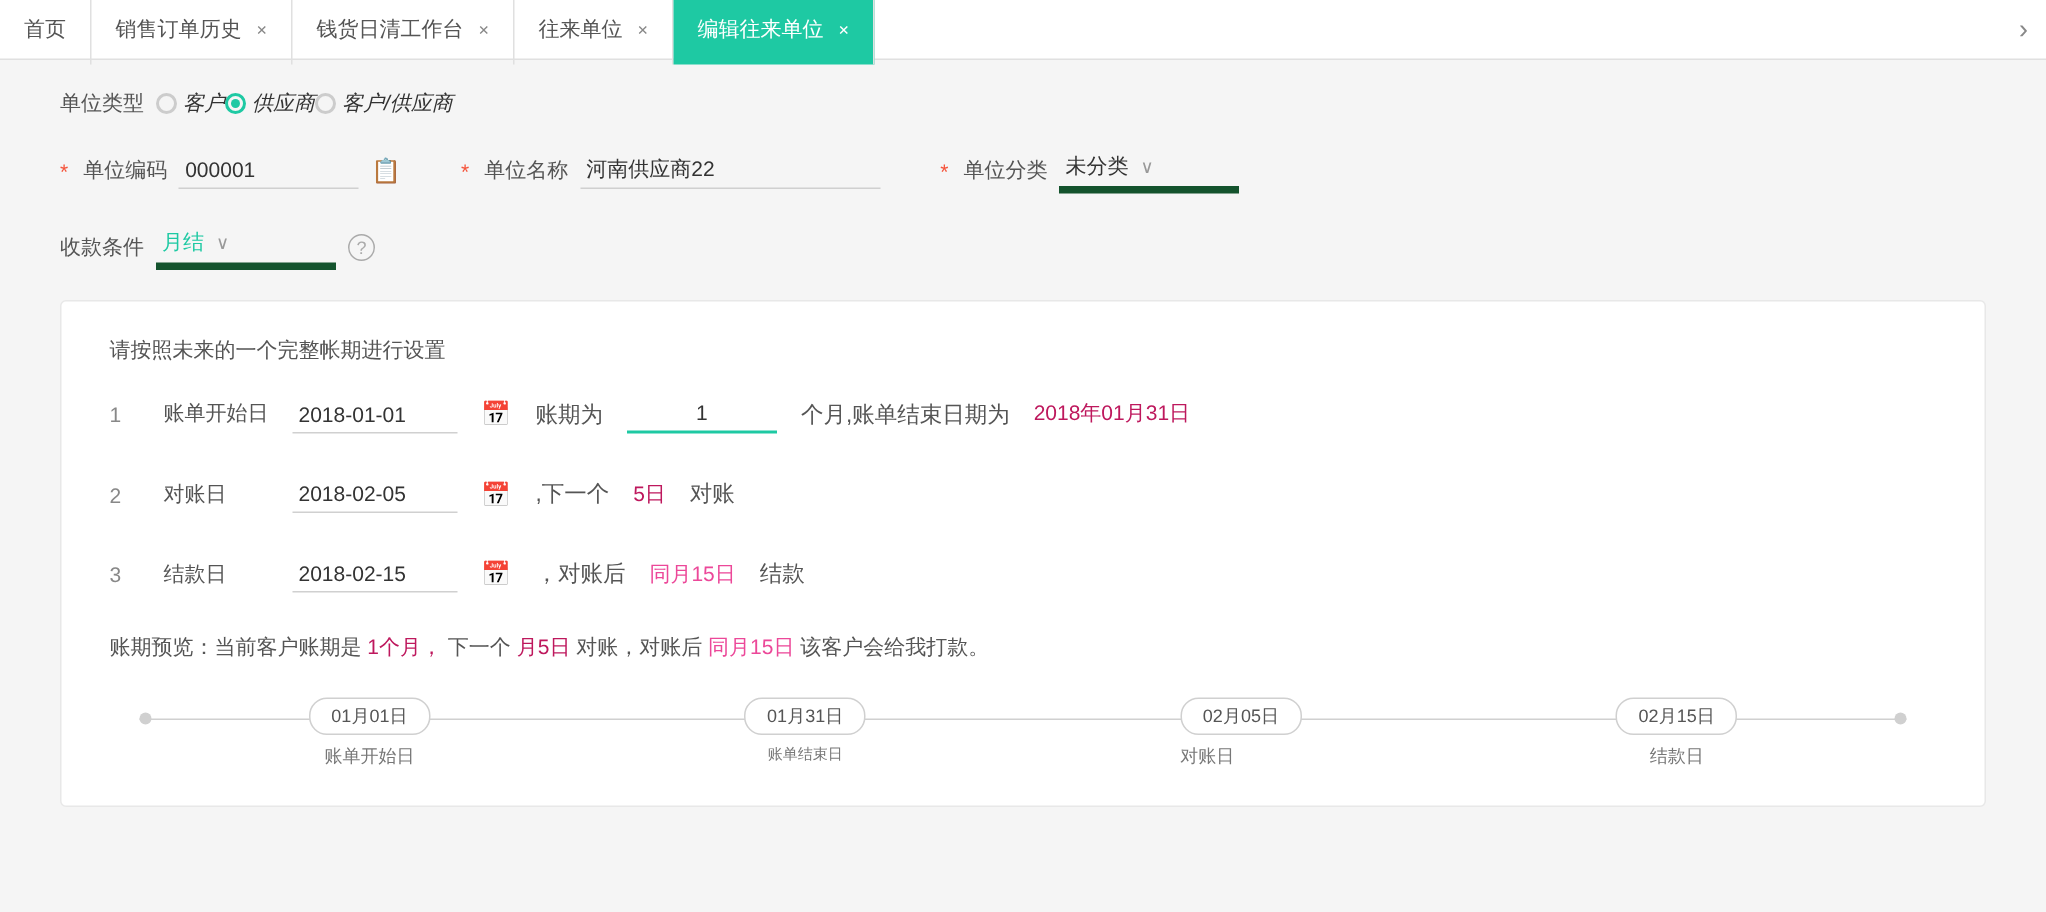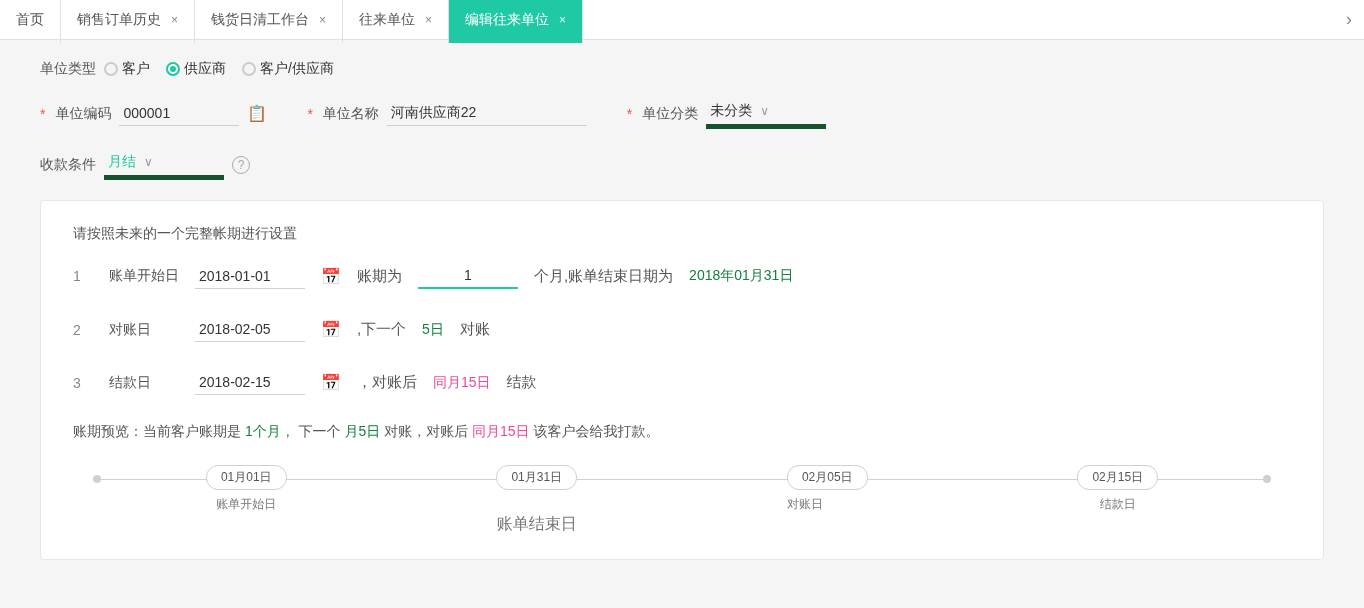--- a/index.html
+++ b/index.html
@@ -72,21 +72,21 @@
     }
     .required-mark {
       color: #f5543b;
       margin-right: 2px;
     }
 
     
     .radio-group {
       display: flex;
       align-items: flex-start;
-      gap: 16px;
+      font-style: italic;
     }
     .radio-item {
       display: flex;
       align-items: center;
       gap: 4px;
       cursor: pointer;
     }
     .radio-circle {
       width: 14px; height: 14px;
       border-radius: 50%;
@@ -190,21 +190,21 @@
       font-size: 14px;
       color: #333;
       outline: none;
       background: transparent;
       width: 110px;
     }
     .row-desc {
       color: #555;
       font-size: 15px;
     }
-    .highlight-orange { color: #15803d; }
+    .highlight-orange { color: #be185d; }
     .highlight-teal { color: #ec4899; }
 
     
     .period-input {
       border: none;
       border-bottom: 2px solid #1ec9a3;
       padding: 4px 4px;
       font-size: 14px;
       color: #333;
       outline: none;
@@ -356,21 +356,21 @@
         <div style="flex: 1;"></div>
 
         <div style="display: flex; flex-direction: column; align-items: center; flex-shrink: 0; position: relative; z-index: 1;">
           <div style="border: 1px solid #d0d0d0; border-radius: 12px; padding: 3px 14px; background: #fff; font-size: 12px; color: #555;">01月01日</div>
           <div style="margin-top: 6px; font-size: 12px; color: #777;">账单开始日</div>
         </div>
         <div style="flex: 2;"></div>
 
         <div style="display: flex; flex-direction: column; align-items: center; flex-shrink: 0; position: relative; z-index: 1;">
           <div style="border: 1px solid #d0d0d0; border-radius: 12px; padding: 3px 14px; background: #fff; font-size: 12px; color: #555;">01月31日</div>
-          <div style="margin-top: 24px; font-size: 16px; color: #777;">账单结束日</div>
+          <div style="margin-top: 6px; font-size: 10px; color: #777;">账单结束日</div>
         </div>
         <div style="flex: 2;"></div>
 
         <div style="display: flex; flex-direction: column; align-items: flex-start; flex-shrink: 0; position: relative; z-index: 1;">
           <div style="border: 1px solid #d0d0d0; border-radius: 12px; padding: 3px 14px; background: #fff; font-size: 12px; color: #555;">02月05日</div>
           <div style="margin-top: 6px; font-size: 12px; color: #777;">对账日</div>
         </div>
         <div style="flex: 2;"></div>
 
         <div style="display: flex; flex-direction: column; align-items: center; flex-shrink: 0; position: relative; z-index: 1;">

